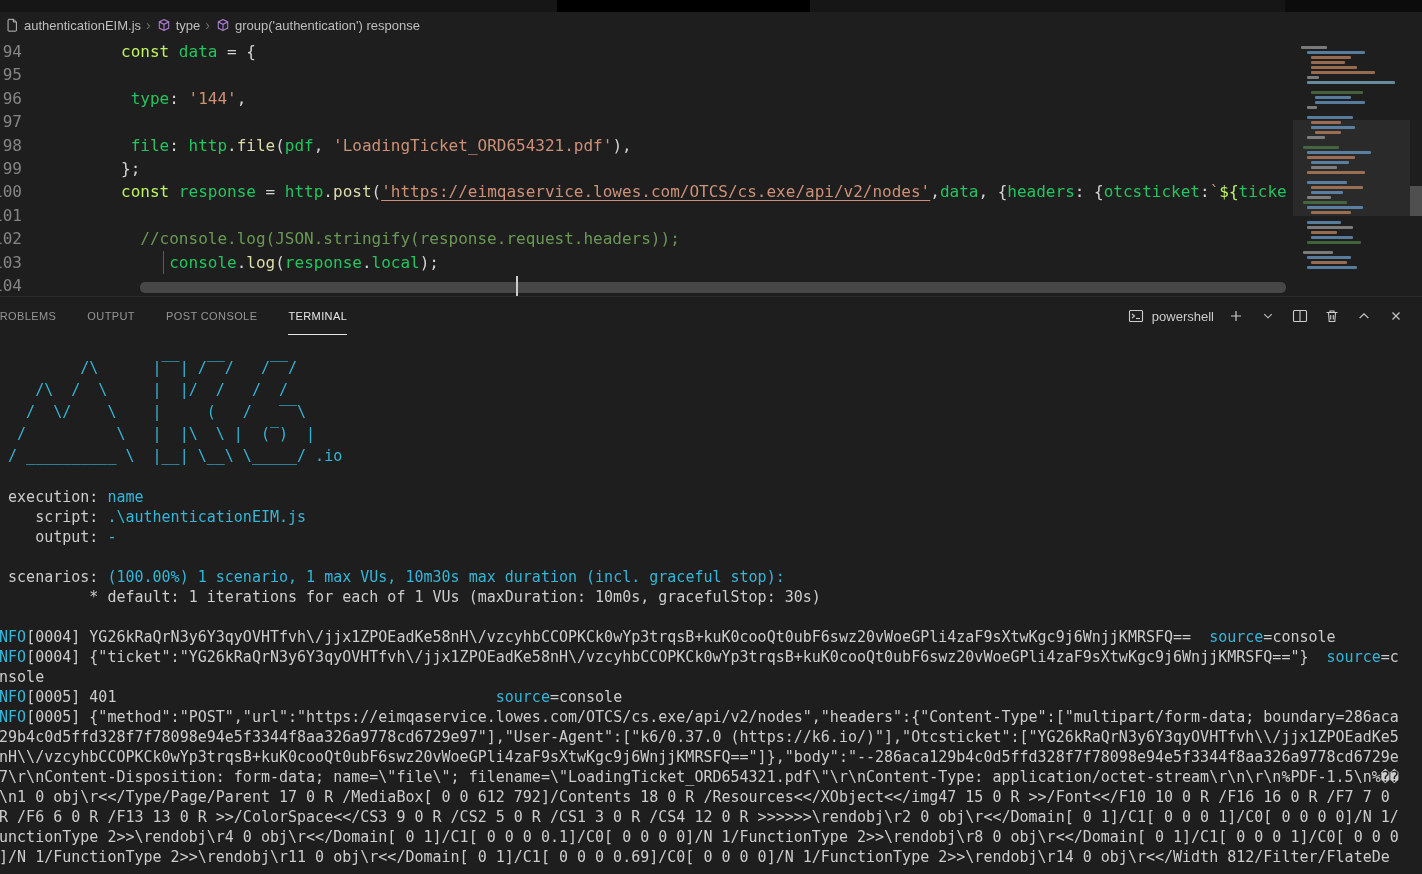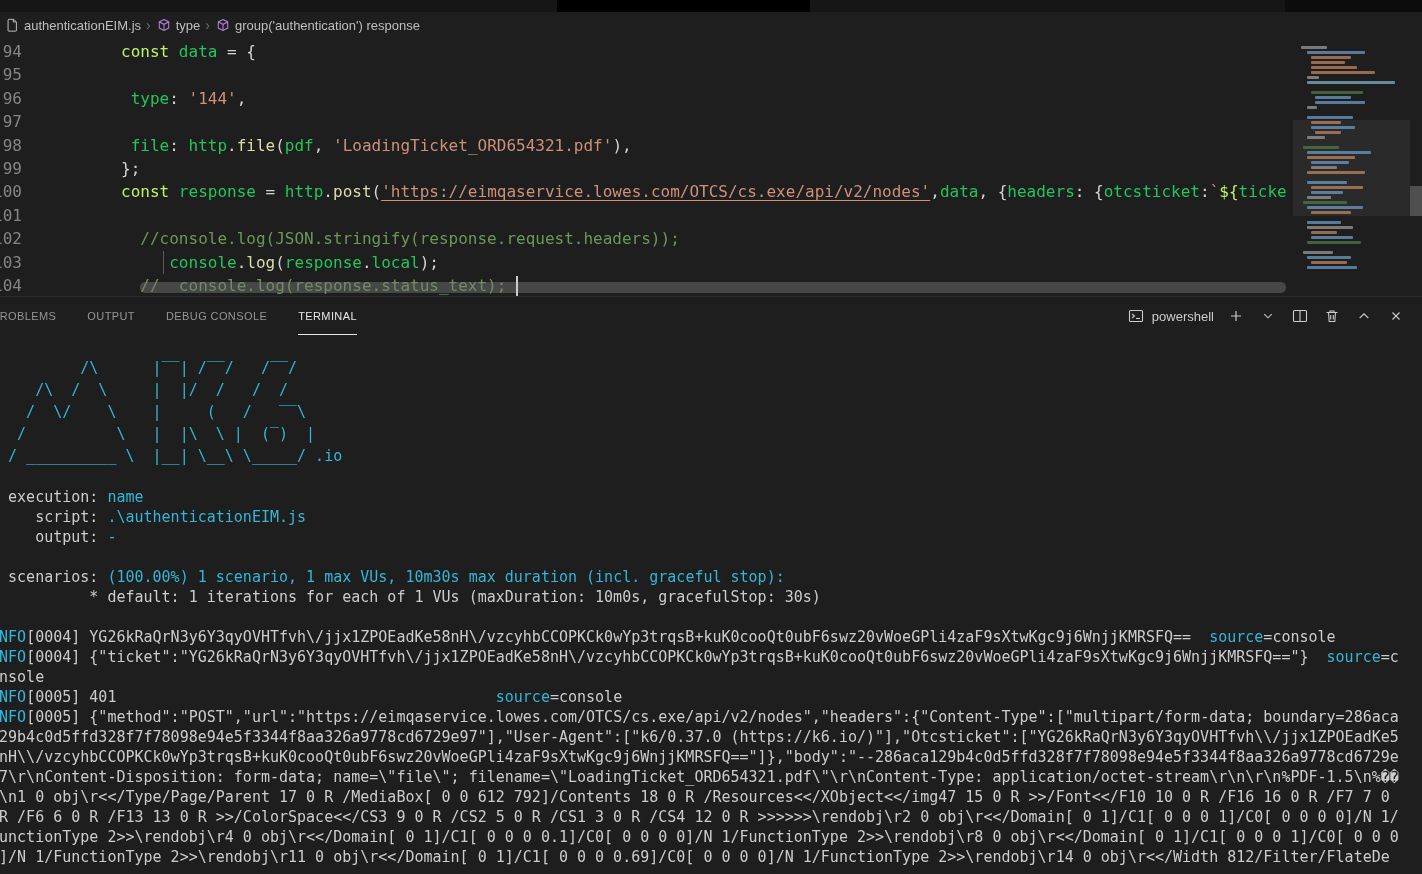--- a/index.html
+++ b/index.html
@@ -107,21 +107,21 @@
         <div class="code-line"><span class="ln">94</span><span class="lc"><span class="tok-ws">        </span><span class="tok-kw">const </span><span class="tok-var">data</span><span class="tok-pun"> = {</span></span></div>
         <div class="code-line"><span class="ln">95</span></div>
         <div class="code-line"><span class="ln">96</span><span class="lc"><span class="tok-ws">         </span><span class="tok-var">type</span><span class="tok-pun">: </span><span class="tok-str">'144'</span><span class="tok-pun">,</span></span></div>
         <div class="code-line"><span class="ln">97</span></div>
         <div class="code-line"><span class="ln">98</span><span class="lc"><span class="tok-ws">         </span><span class="tok-var">file</span><span class="tok-pun">: </span><span class="tok-var">http</span><span class="tok-pun">.</span><span class="tok-fn">file</span><span class="tok-pun">(</span><span class="tok-var">pdf</span><span class="tok-pun">, </span><span class="tok-str">'LoadingTicket_ORD654321.pdf'</span><span class="tok-pun">),</span></span></div>
         <div class="code-line"><span class="ln">99</span><span class="lc"><span class="tok-ws">        </span><span class="tok-pun">};</span></span></div>
         <div class="code-line"><span class="ln">100</span><span class="lc"><span class="tok-ws">        </span><span class="tok-kw">const </span><span class="tok-var">response</span><span class="tok-pun"> = </span><span class="tok-var">http</span><span class="tok-pun">.</span><span class="tok-fn">post</span><span class="tok-pun">(</span><span class="tok-link">'https://eimqaservice.lowes.com/OTCS/cs.exe/api/v2/nodes'</span><span class="tok-pun">,</span><span class="tok-var">data</span><span class="tok-pun">, </span><span class="tok-pun">{</span><span class="tok-var">headers</span><span class="tok-pun">: </span><span class="tok-pun">{</span><span class="tok-var">otcsticket</span><span class="tok-pun">:</span><span class="tok-str">`</span><span class="tok-kw">${</span><span class="tok-var">ticke</span></span></div>
         <div class="code-line"><span class="ln">101</span><span class="lc">&nbsp;</span></div>
         <div class="code-line"><span class="ln">102</span><span class="lc"><span class="tok-ws">          </span><span class="tok-cmt">//console.log(JSON.stringify(response.request.headers));</span></span></div>
         <div class="code-line"><span class="ln">103</span><span class="lc"><span class="tok-ws">             </span><span class="tok-var">console</span><span class="tok-pun">.</span><span class="tok-fn">log</span><span class="tok-pun">(</span><span class="tok-var">response</span><span class="tok-pun">.</span><span class="tok-var">local</span><span class="tok-pun">);</span></span></div>
-        <div class="code-line"><span class="ln">104</span><span class="lc"><span class="tok-ws">          </span><span class="tok-cmt">//  console.log(response.status_text);</span></span></div>
+        <div class="code-line"><span class="ln">104</span></div>
       </div>
     <div class="indent-guide"></div>
     <div class="cursor"></div>
     <div class="hscroll"></div>
     <div class="minimap" id="minimap-rows">
       <div class="minimap-slider"></div>
     <div class="mrow m-w" style="top: 8px; left: 8px; width: 26px;"></div>
         <div class="mrow m-b" style="top: 13px; left: 14px; width: 58px;"></div>
         <div class="mrow m-o" style="top: 18px; left: 18px; width: 40px;"></div>
         <div class="mrow m-o" style="top: 23px; left: 18px; width: 34px;"></div>
@@ -162,21 +162,21 @@
         <div class="mrow m-b" style="top: 228px; left: 14px; width: 50px;"></div>
       </div>
     <div class="vscroll"></div>
   </div>
 
   <div class="panel">
     <div class="panel-header">
       <div class="panel-tabs" id="panel-tabs">
           <div class="ptab">PROBLEMS</div>
           <div class="ptab">OUTPUT</div>
-          <div class="ptab">DEBUG CONSOLE</div>
+          <div class="ptab">POST CONSOLE</div>
           <div class="ptab active">TERMINAL</div>
         </div>
       <div class="panel-actions">
         <div class="shell-chip">
           <span class="act">
             <svg width="16" height="16" viewBox="0 0 16 16">
                 <rect x="1.5" y="2.5" width="13" height="11" rx="1" stroke="#cccccc" fill="none" stroke-width="1.1"></rect>
                 <path d="M4 6l2.5 2L4 10" stroke="#cccccc" fill="none" stroke-width="1.1"></path>
                 <path d="M8 10.5h4" stroke="#cccccc" stroke-width="1.1"></path>
               </svg>

